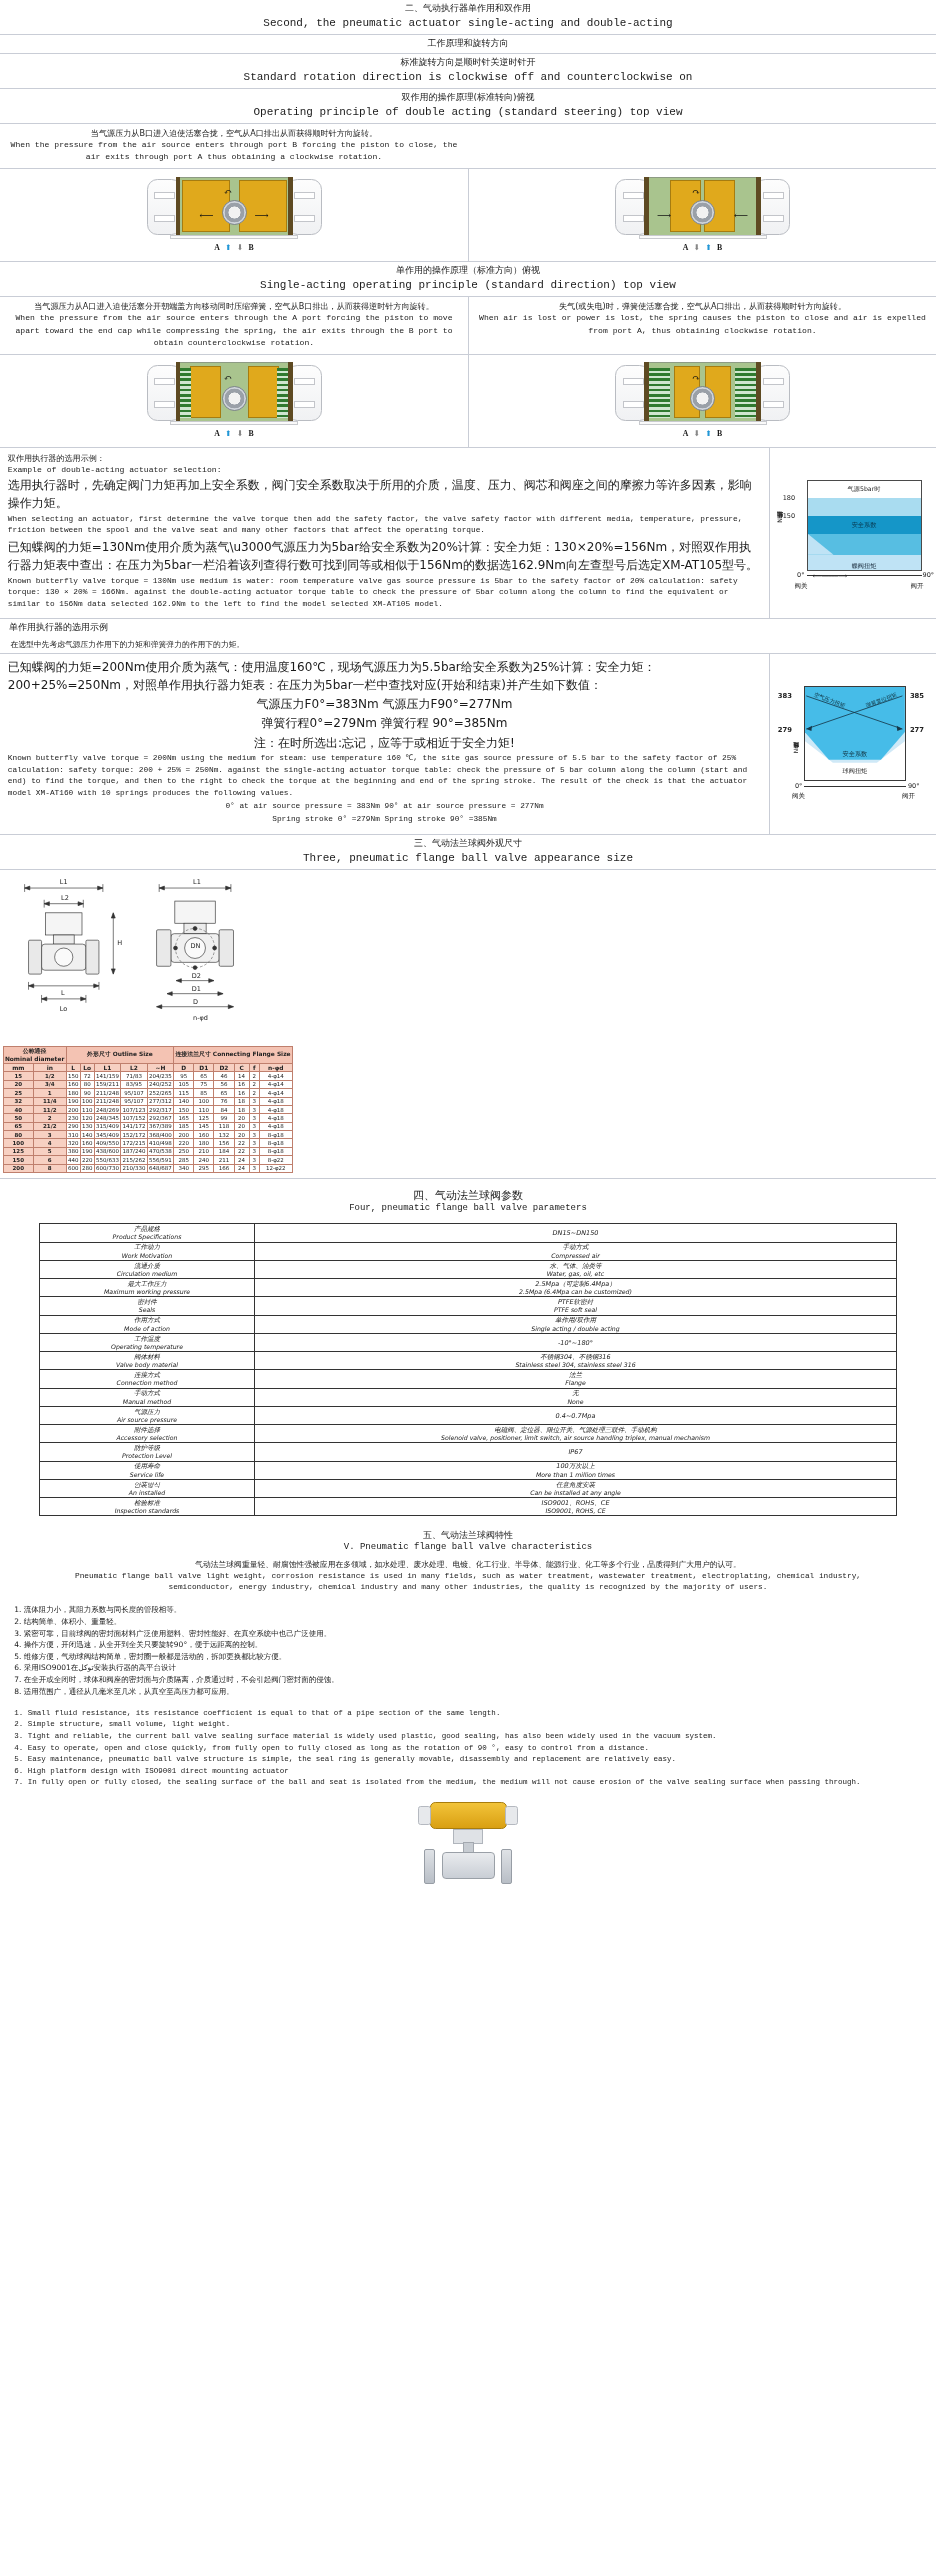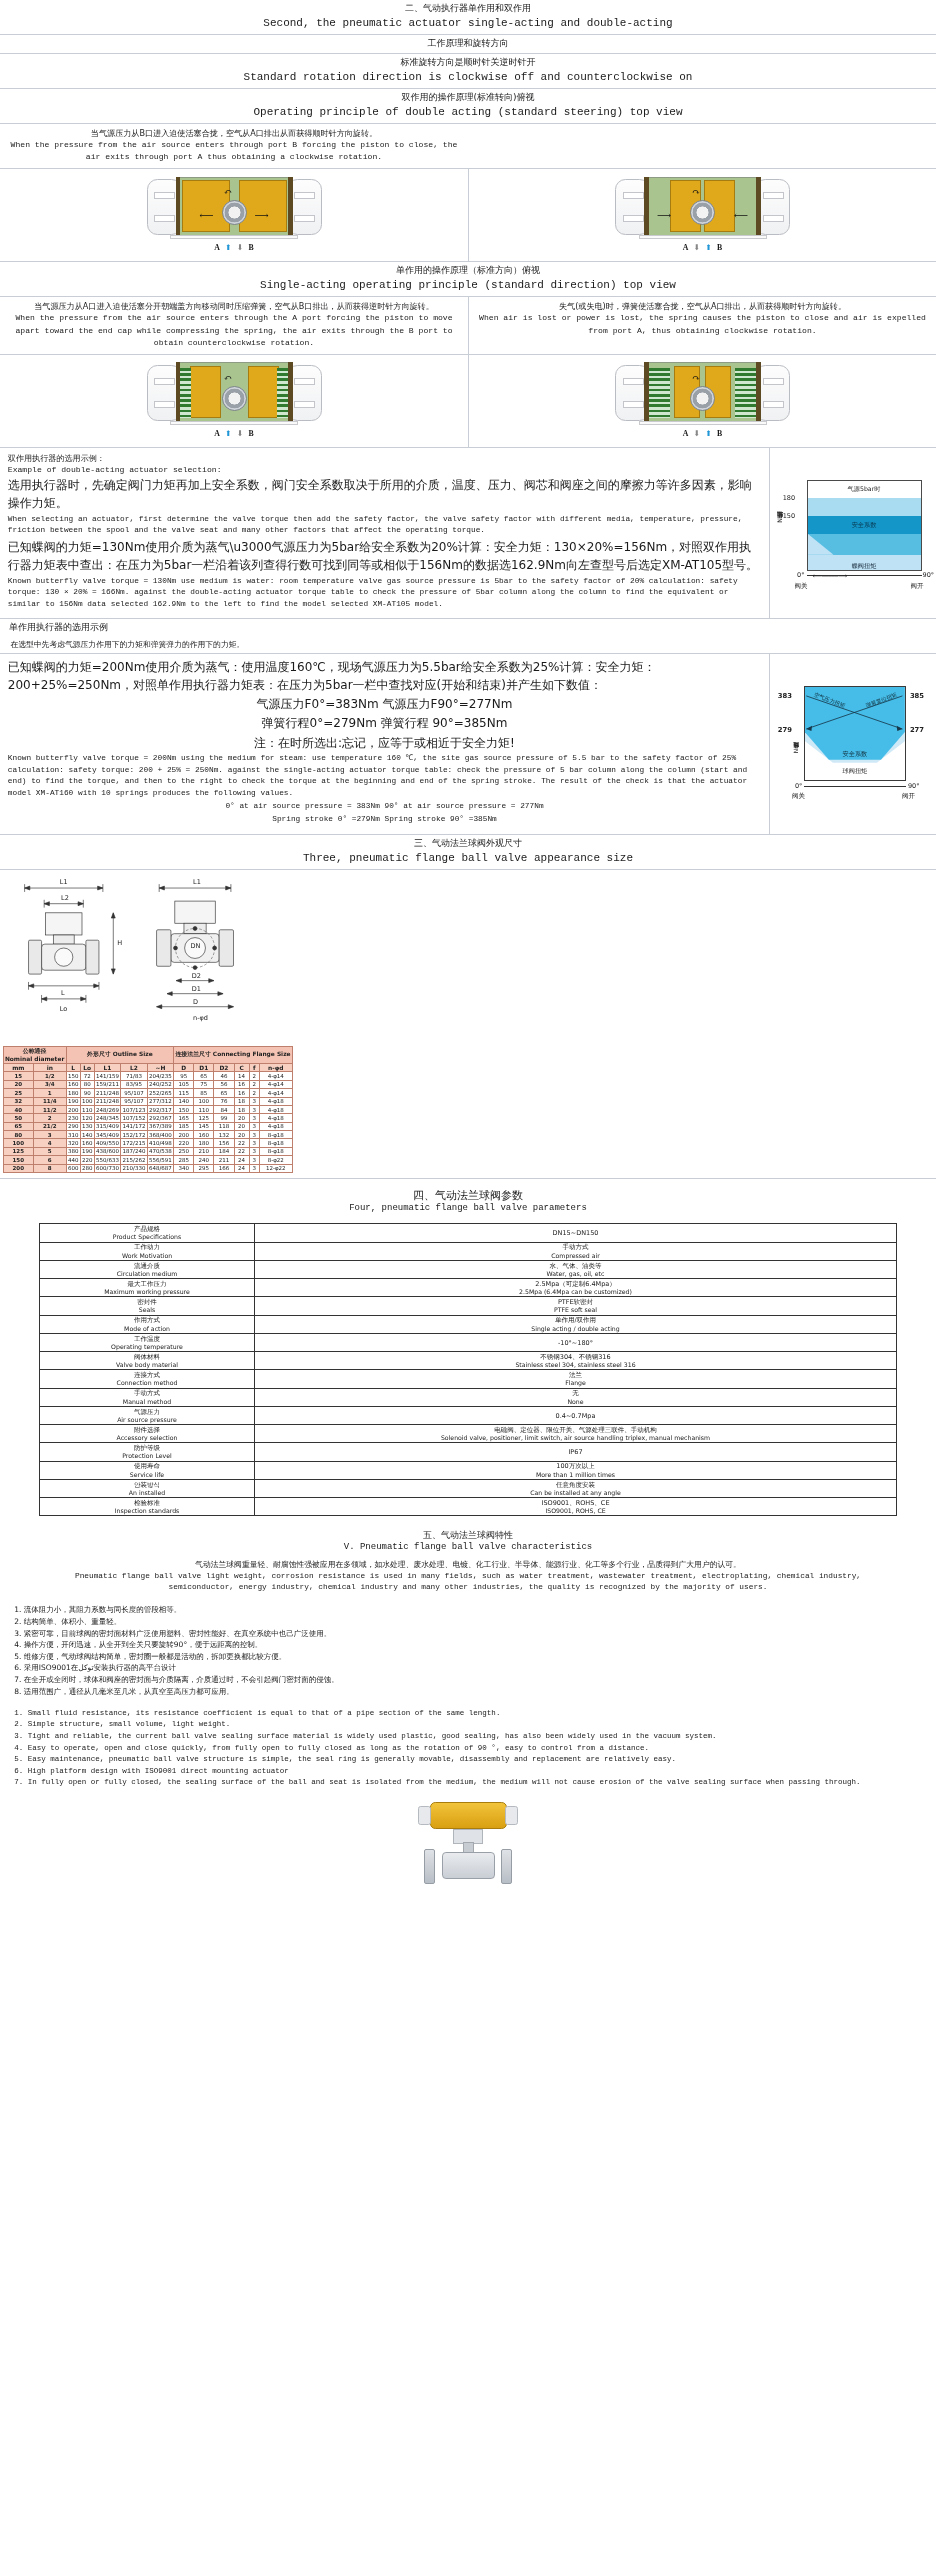--- a/index.html
+++ b/index.html
@@ -113,21 +113,21 @@
   table.dim { border-collapse:collapse; width:100%; font-family:"DejaVu Sans","Liberation Sans",sans-serif; }
   table.dim th, table.dim td { border:0.7px solid #b5插; }
   table.dim th, table.dim td { border:0.7px solid #bf7f6d; text-align:center; font-size:5.5px; padding:0.7px 1.3px; color:#222; white-space:nowrap; }
   table.dim thead th { background:#f4c3b3; font-weight:bold; font-size:5.9px; }
   table.dim thead tr.sub th { background:#f7d0c2; }
   table.dim td.k { background:#f7d0c2; font-weight:bold; }
   table.dim td { background:#ffffff; }
 
   
   .ptwrap { padding:6.5px 39px 9px; }
-  table.param { border-collapse:collapse; width:100%; }
+  table.param { border-collapse:collapse; width:100%;font-style:italic; }
   table.param td { border:0.7px solid #333; padding:0.7px 2.6px; font-size:6.5px; vertical-align:middle; }
   table.param td.lab { width:215px; text-align:center; line-height:1.25; }
   table.param td.val { text-align:center; line-height:1.25; }
   .lab .c { font-family:"DejaVu Sans",sans-serif; font-size:6.5px; display:block; }
   .lab .e { font-family:"DejaVu Sans",sans-serif; font-size:6.2px; display:block; }
   .val .c { font-family:"DejaVu Sans",sans-serif; font-size:6.5px; display:block; }
   .val .e { font-family:"DejaVu Sans",sans-serif; font-size:6.2px; display:block; }
 
   
   .chars { padding:2.6px 59px 6.5px; text-align:center; }

